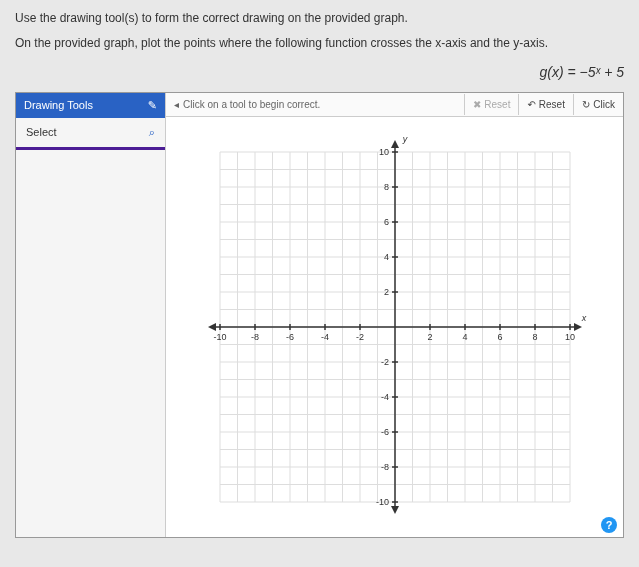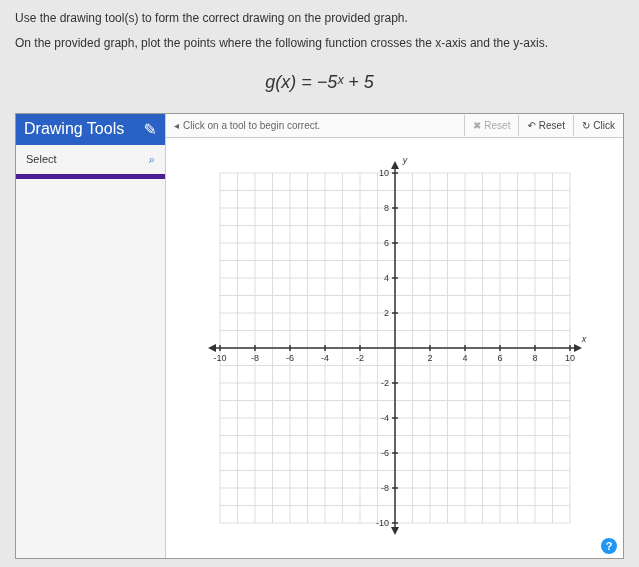--- a/index.html
+++ b/index.html
@@ -1,22 +1,22 @@
 <!DOCTYPE html>
 <html><head>
 <meta charset="utf-8">
 <style>
 *{box-sizing:border-box;margin:0;padding:0}
 body{font-family:Arial,sans-serif;background:#e8e8e8;width:639px;height:567px;padding:10px 15px;color:#333;font-size:12px}
 .instr{margin-bottom:8px;line-height:1.4}
-.formula{text-align:center;margin:20px 0;font-style:italic;font-size:18px}
+.formula{text-align:right;margin:12px 0;font-style:italic;font-size:14px}
 .app{display:flex;border:1px solid #999;background:#fff}
 .tools{width:150px;background:#f5f5f5;border-right:1px solid #ccc}
-.tools-hdr{background:#2962c4;color:#fff;padding:6px 8px;font-size:16px;display:flex;justify-content:space-between;}
-.tool-row{padding:8px 10px;border-bottom:5px solid #4c1d95;display:flex;justify-content:space-between;align-items:center;cursor:pointer;font-size:11px}
+.tools-hdr{background:#2962c4;color:#fff;padding:6px 8px;font-size:11px;display:flex;justify-content:space-between;}
+.tool-row{padding:8px 10px;border-bottom:3px solid #4c1d95;display:flex;justify-content:space-between;align-items:center;cursor:pointer;font-size:11px}
 .tool-icon{color:#2962c4;font-size:11px}
 .main{flex:1;display:flex;flex-direction:column}
 .topbar{display:flex;align-items:center;border-bottom:1px solid #ccc;background:#fafafa;font-size:10px}
 .hint{flex:1;padding:6px 8px;color:#666;display:flex;align-items:center;gap:4px}
 .btn{padding:5px 8px;border-left:1px solid #ccc;display:flex;align-items:center;gap:3px;cursor:pointer;color:#444}
 .disabled{color:#aaa}
 .canvas{position:relative;height:420px;display:flex;align-items:center;justify-content:center;background:#fff}
 svg{display:block}
 .grid-line{stroke:#ddd;stroke-width:1}
 .axis{stroke:#333;stroke-width:1.5}

